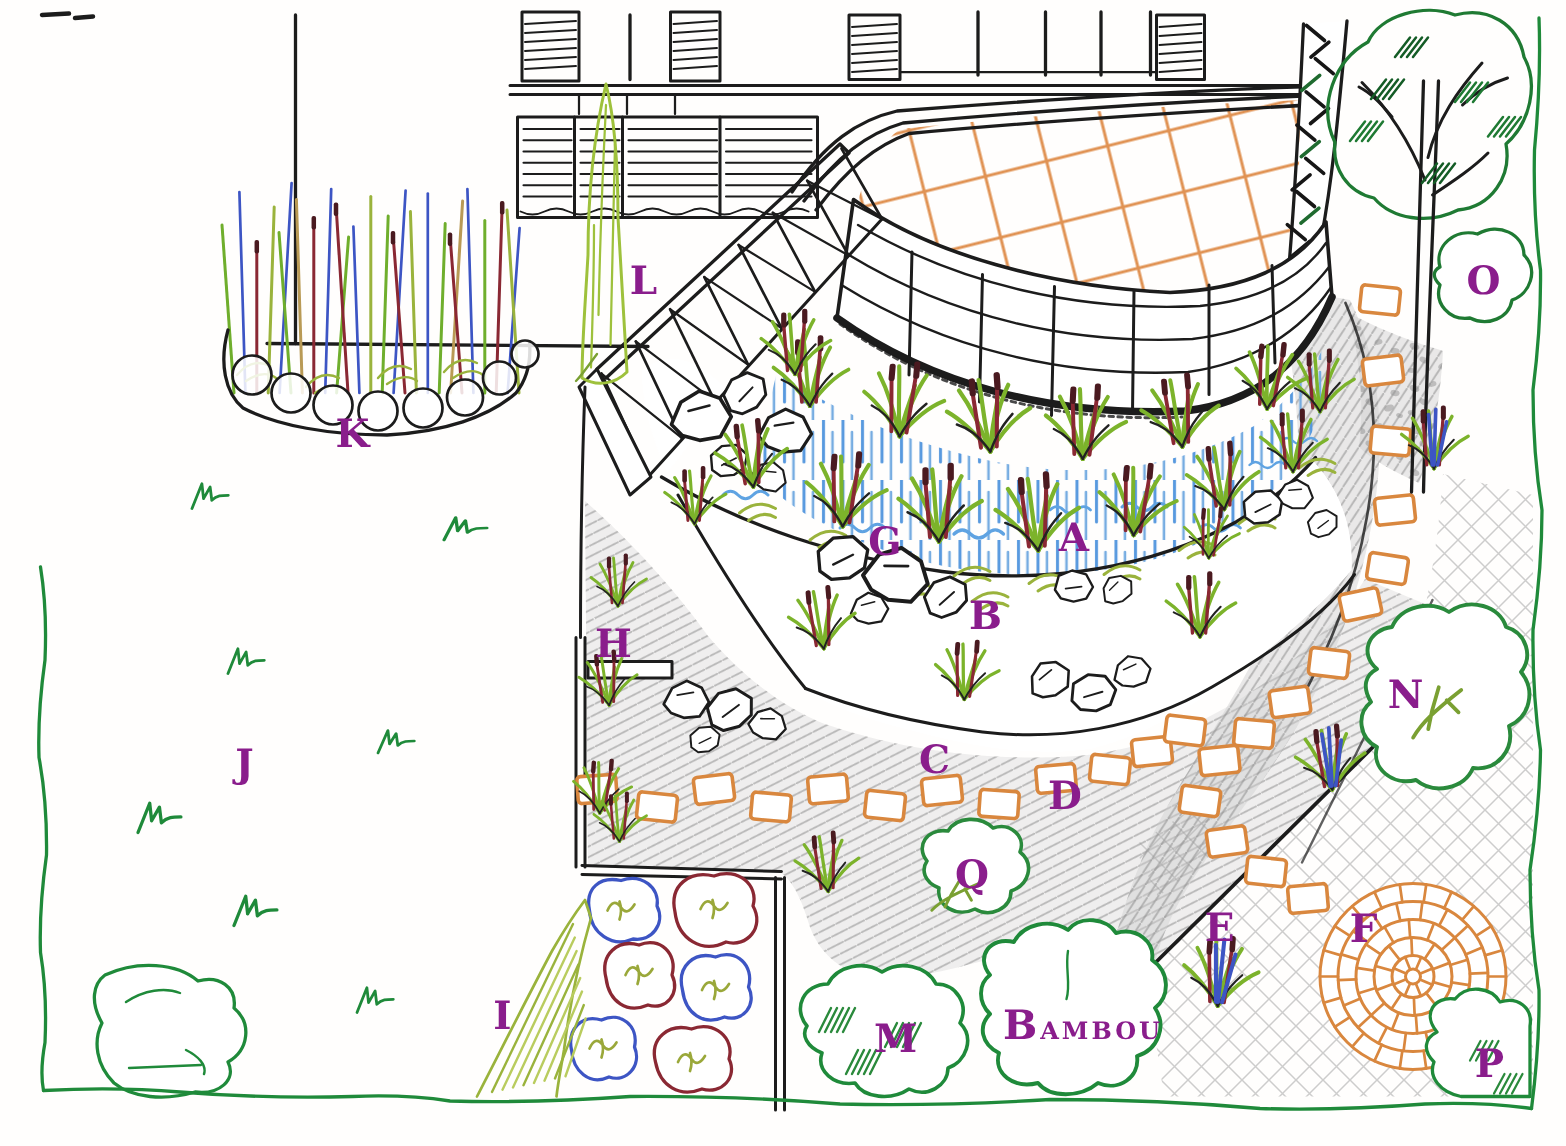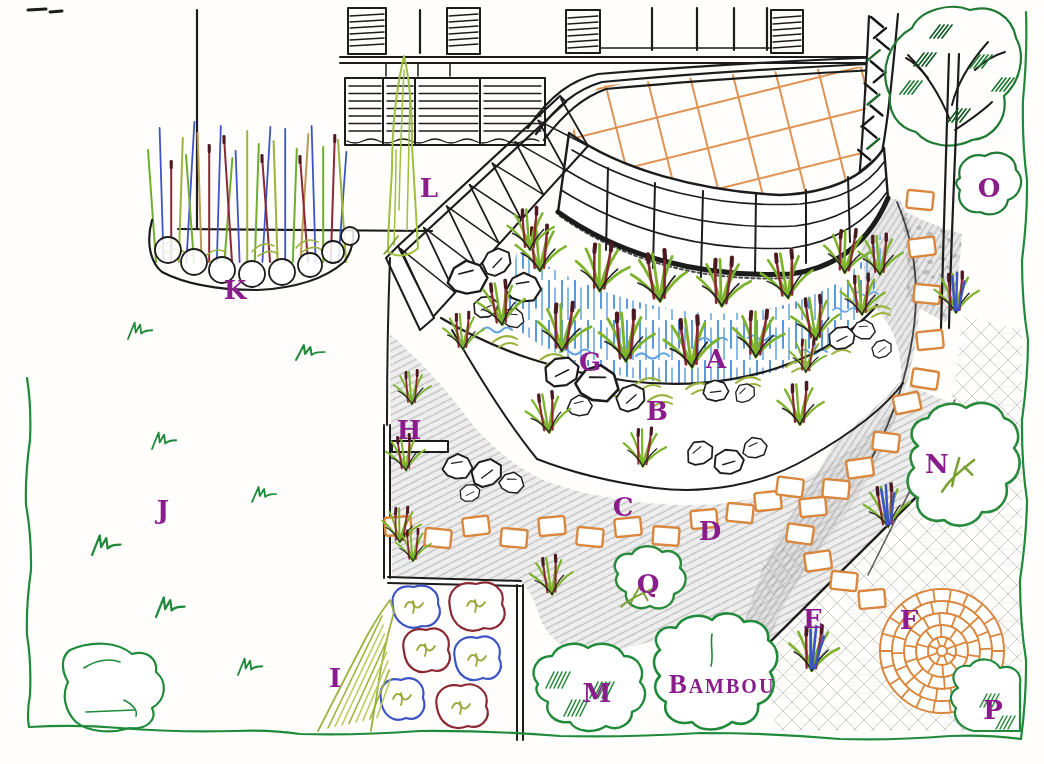--- a/index.html
+++ b/index.html
@@ -2,21 +2,21 @@
 <html><head>
 <meta charset="utf-8">
 <style>
   html,body{margin:0;padding:0;background:#ffffff;}
   #stage{position:relative;width:1044px;height:764px;background:#fffefd;overflow:hidden;
          outline:1px solid #e2e2e2;font-family:"DejaVu Sans","Liberation Sans",sans-serif;}
   #plan-svg{position:absolute;left:0;top:0;width:100%;height:100%;}
   .lbl{position:absolute;transform:translate(-50%,-50%);
        font-family:"DejaVu Serif","Liberation Serif",serif;font-weight:700;
        font-size:26px;color:#8a1d8c;line-height:1;white-space:nowrap;user-select:none;}
-  .lbl.bamboo{font-size:20px;letter-spacing:2px;font-family:Liberation Serif, serif;}
+  .lbl.bamboo{font-size:16px;letter-spacing:2px;}
   .lbl.bamboo::first-letter{font-size:27px;}
 </style>
 </head>
 <body>
 
 <div id="stage">
 <svg id="plan-svg" viewBox="0 0 1044 764" xmlns="http://www.w3.org/2000/svg" stroke-linecap="round" stroke-linejoin="round" fill="none">
 <defs>
   <pattern id="peb" width="36" height="28" patternUnits="userSpaceOnUse">
     <g fill="#8f8f8f" opacity="0.8">

